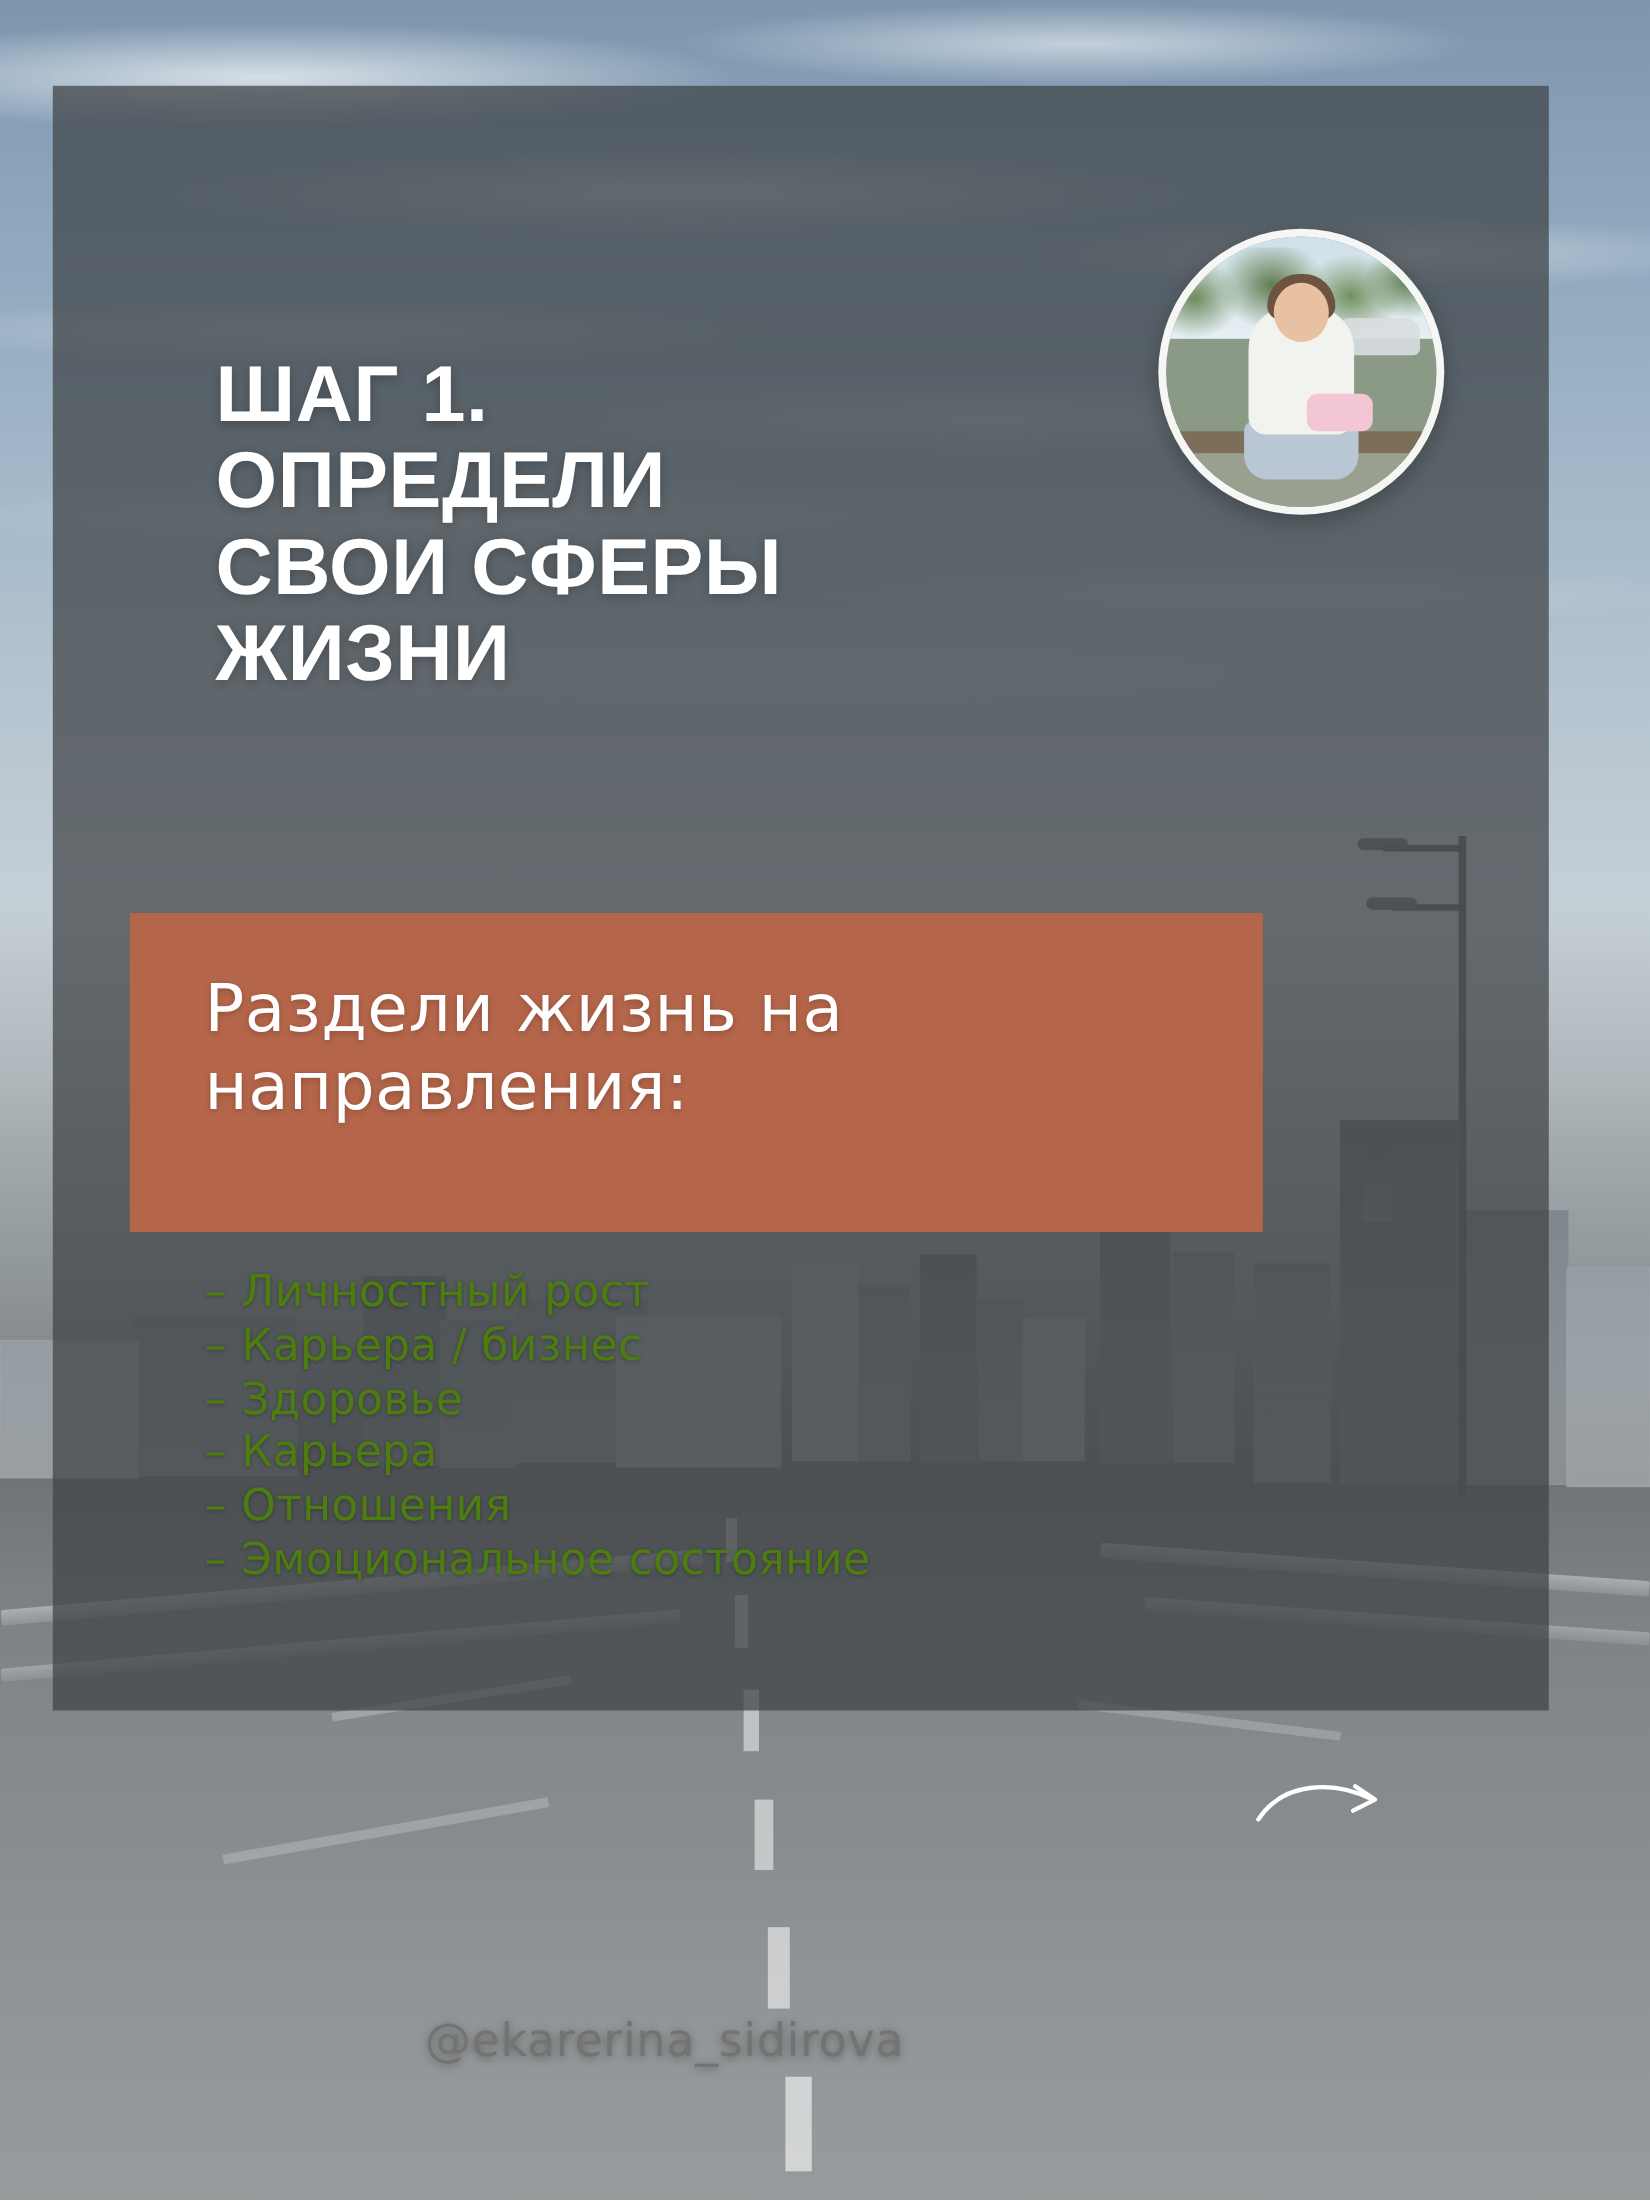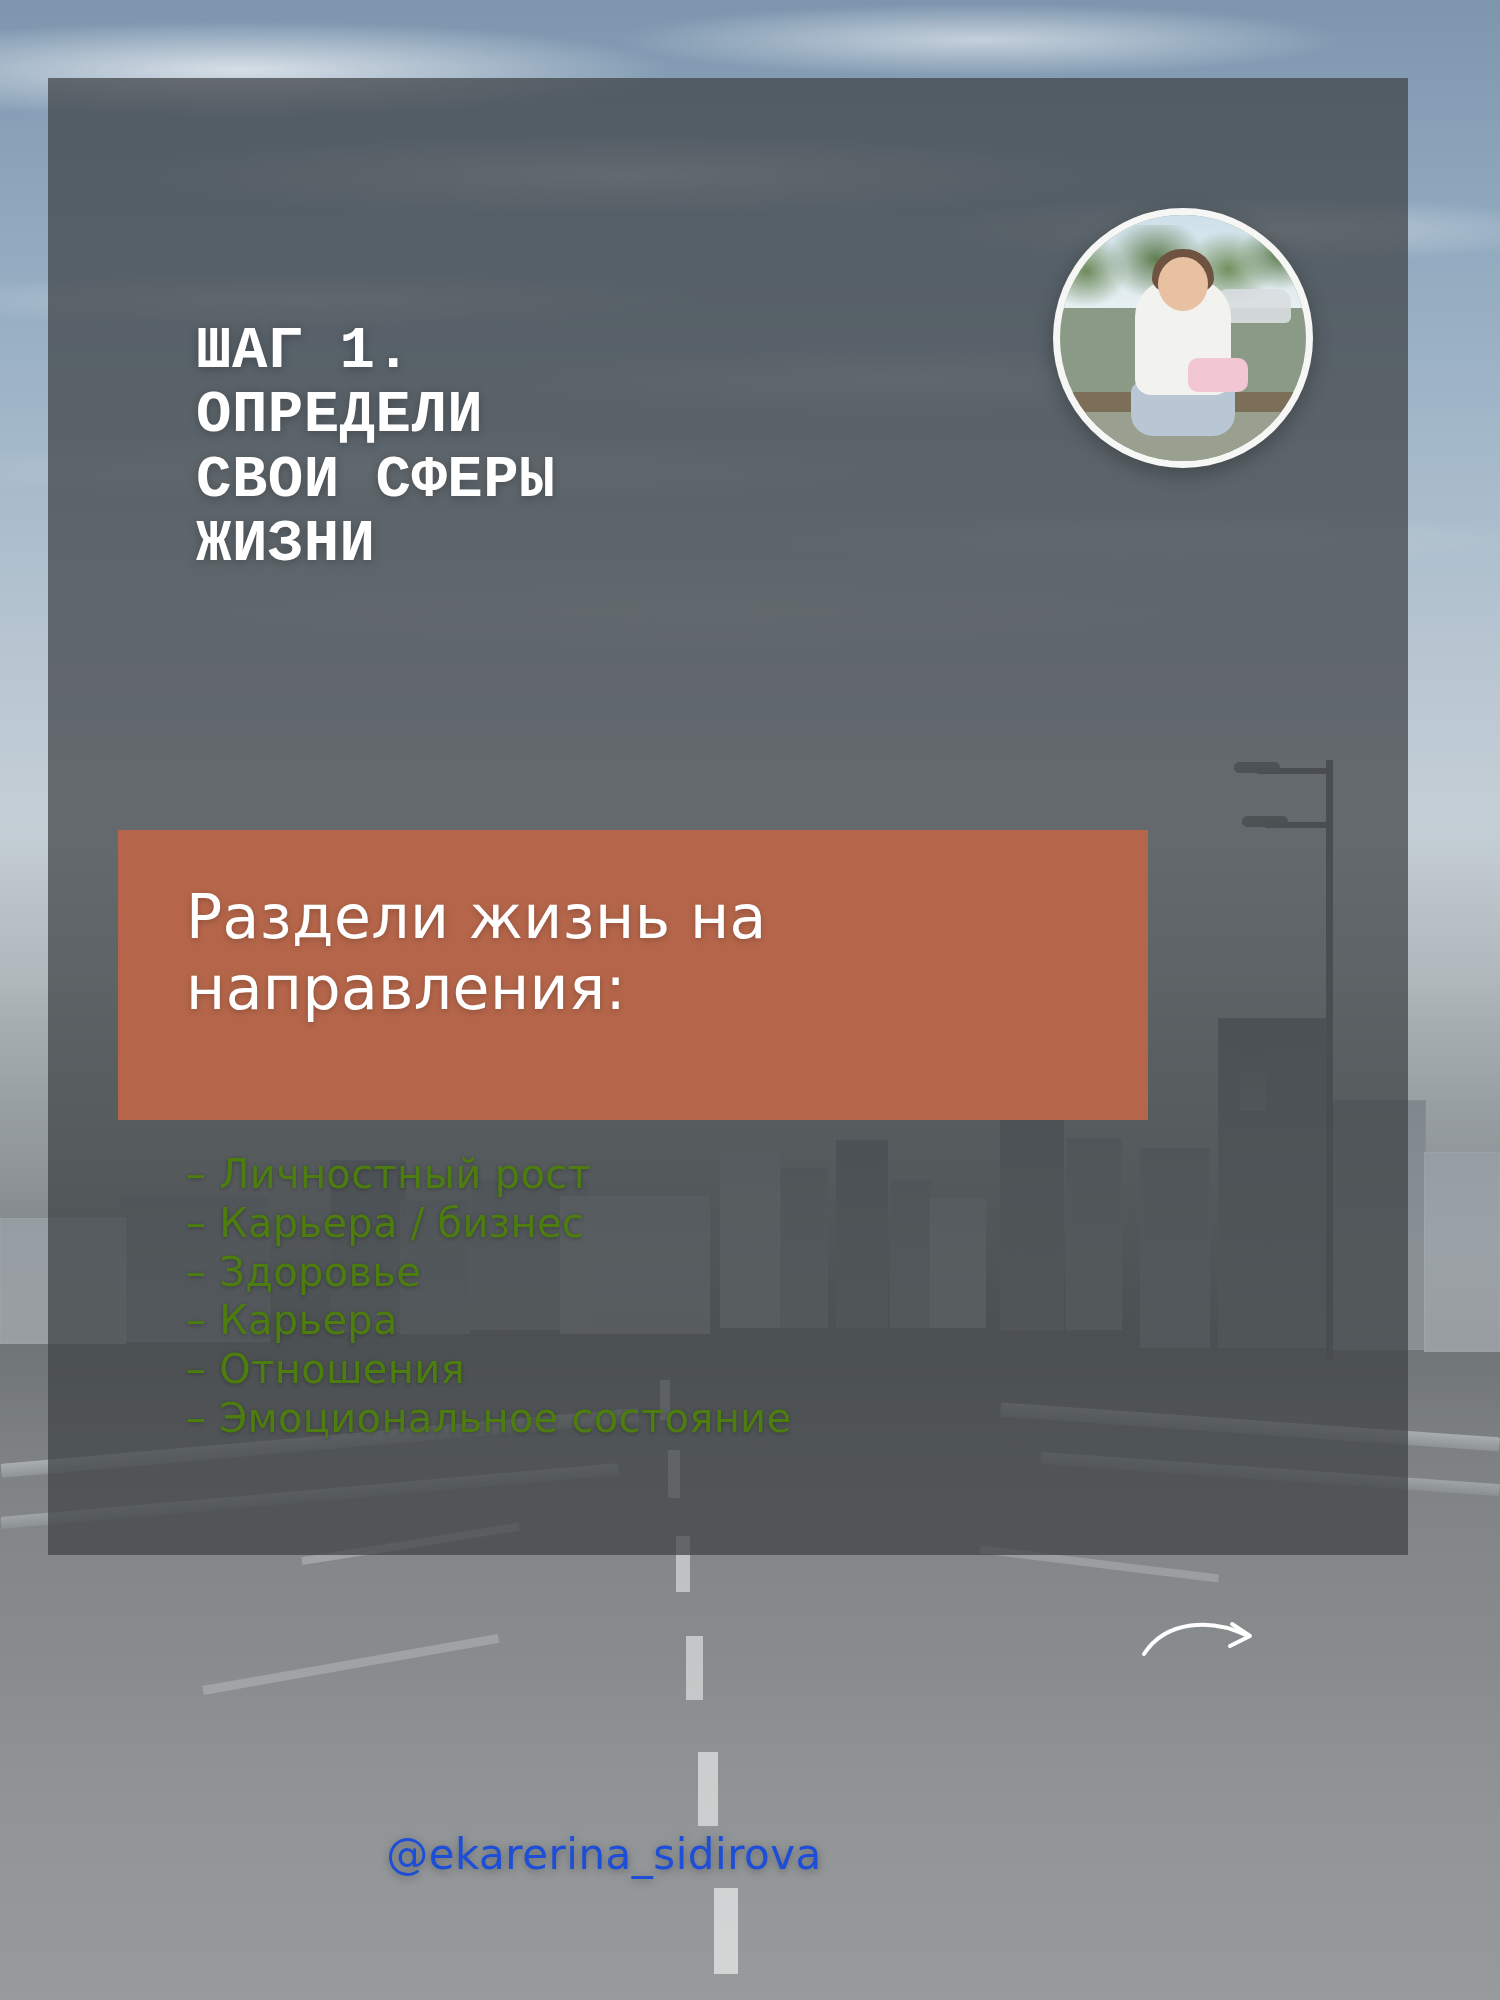--- a/index.html
+++ b/index.html
@@ -127,23 +127,23 @@
     background: rgba(62,66,69,0.72);
   }
 
   
   .title {
     position: absolute;
     left: 196px;
     top: 320px;
     width: 860px;
     color: #ffffff;
-    font-family: Liberation Mono, monospace;
+    font-family: Liberation Sans, sans-serif;
     font-weight: 700;
-    font-size: 59px;
+    font-size: 72px;
     line-height: 1.09;
     letter-spacing: 0.5px;
     text-transform: uppercase;
     text-shadow: 0 2px 10px rgba(0,0,0,0.25);
     white-space: pre-line;
   }
 
   
   .avatar {
     position: absolute;
@@ -223,21 +223,21 @@
     height: 60px;
   }
 
   
   .handle {
     position: absolute;
     left: 0;
     top: 1830px;
     width: 1208px;
     text-align: center;
-    color: #1d4ed8;
+    color: #737373;
     font-family: "DejaVu Sans", sans-serif;
     font-size: 42px;
     letter-spacing: 0.5px;
     text-shadow: 0 2px 8px rgba(0,0,0,0.35);
   }
 </style>
 </head>
 <body>
 
 <div class="poster">

